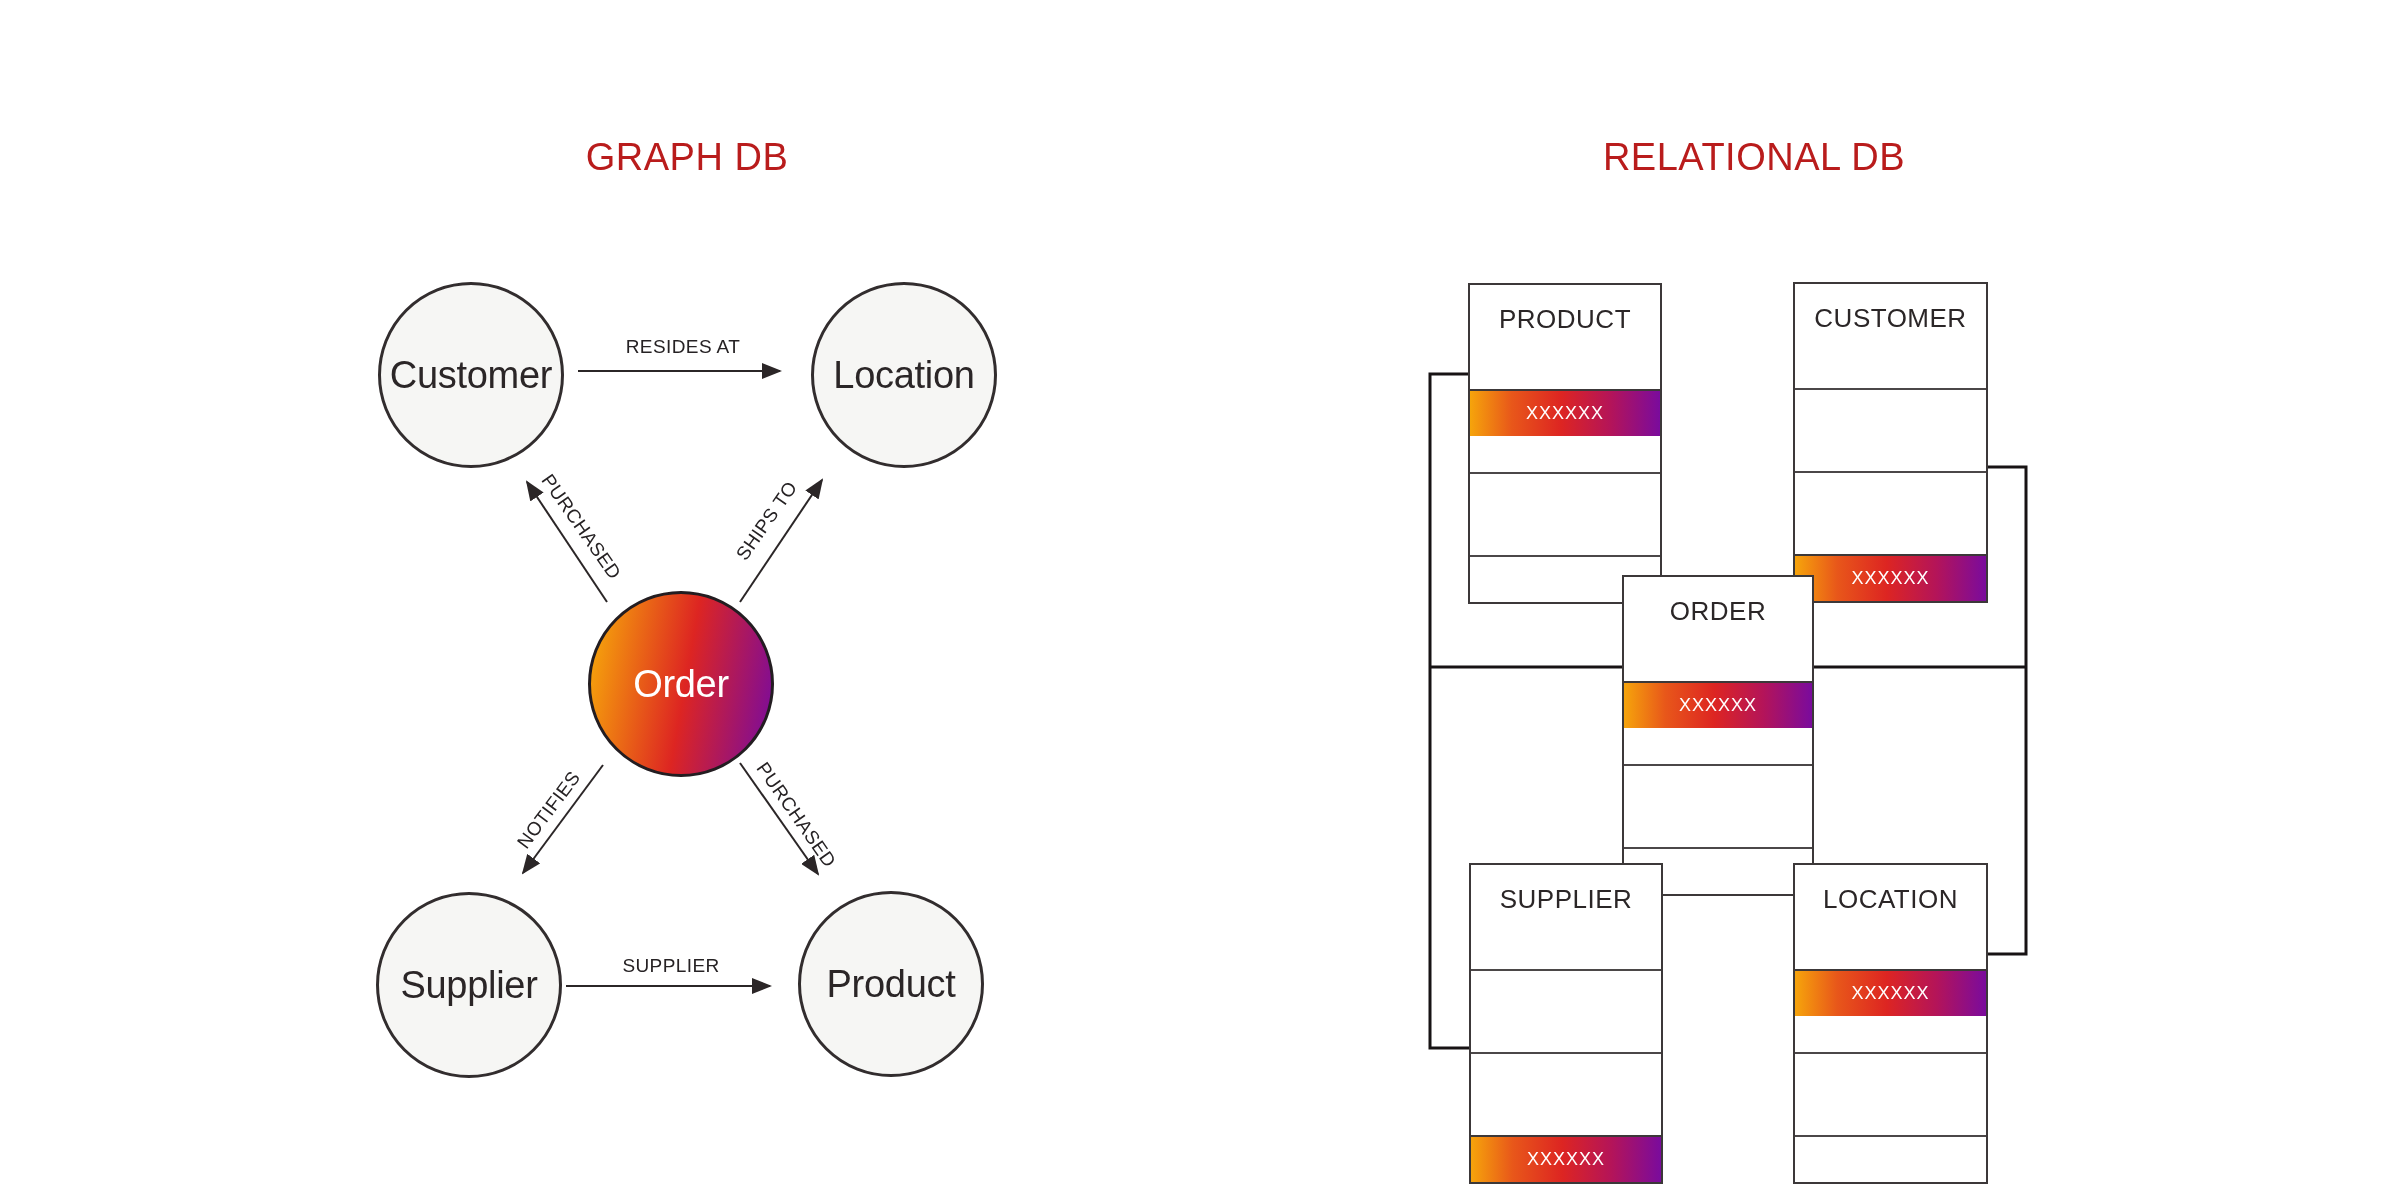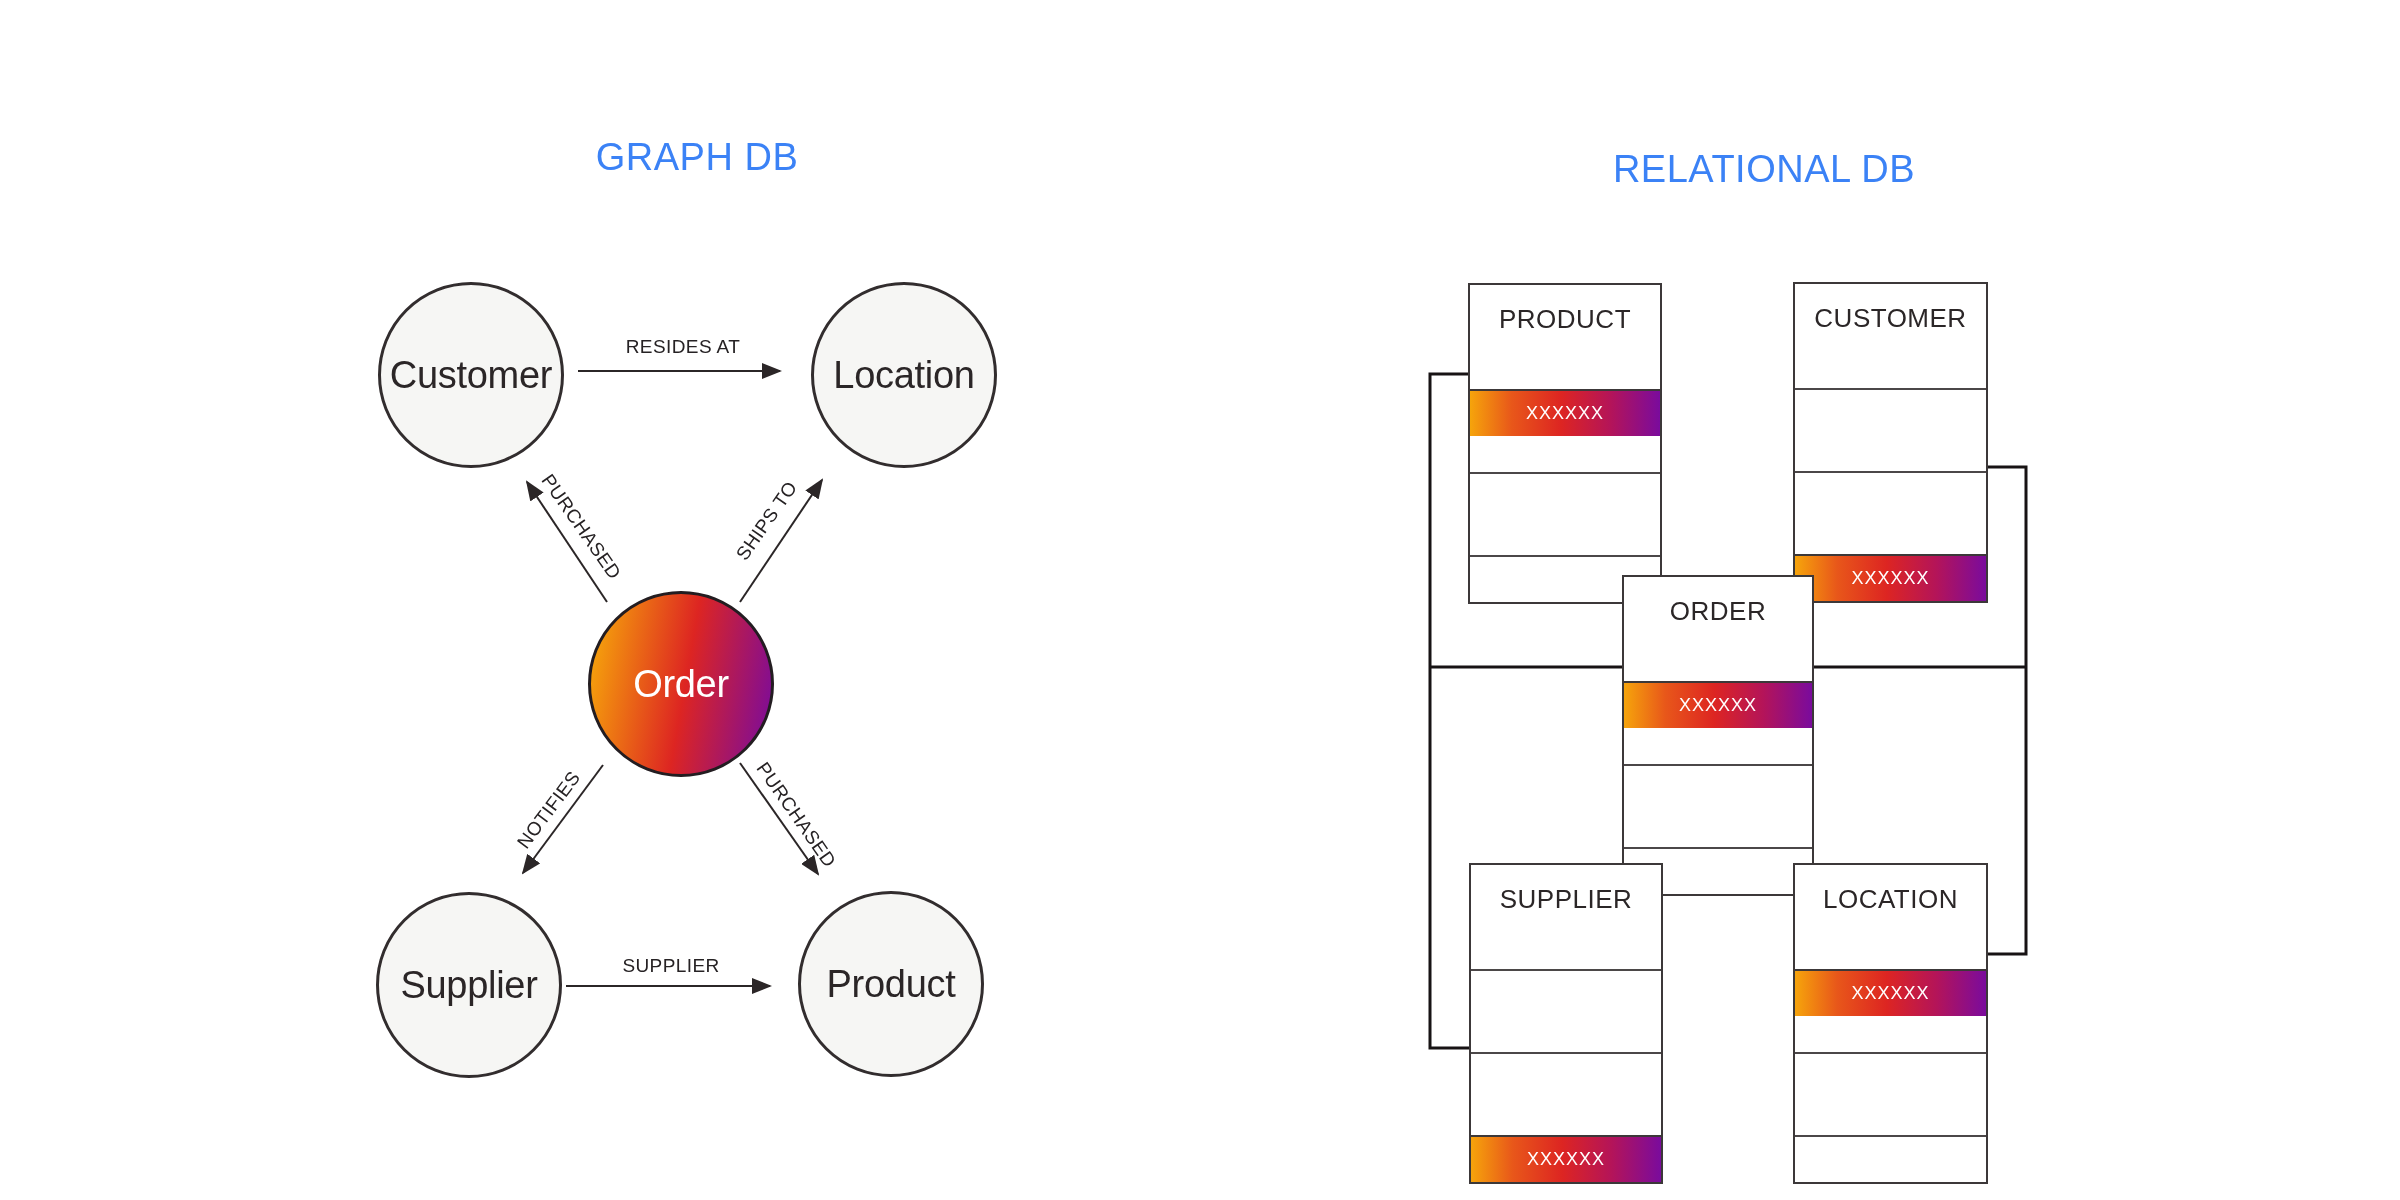--- a/index.html
+++ b/index.html
@@ -2,21 +2,21 @@
 <html style="--g1: #f6a40b; --g2: #dd2522; --g3: #7a0b9d; --fill: #f6f6f4; --text: #2b2627;"><head>
 <meta charset="utf-8">
 <style>
   html,body{margin:0;padding:0;background:#fff;}
   .canvas{
     position:relative;width:2400px;height:1200px;background:#ffffff;overflow:hidden;
     font-family:"Liberation Sans", sans-serif;color:var(--text,#2b2627);
   }
   .title{
     position:absolute;transform:translateX(-50%);font-size:38px;letter-spacing:.5px;
-    color:#3b82f6;white-space:nowrap;margin-left:10px;
+    color:#b91c1c;white-space:nowrap;
   }
   
   .node{
     position:absolute;width:180px;height:180px;border-radius:50%;
     background:var(--fill,#f6f6f4);border:3px solid #322d2e;
     display:flex;align-items:center;justify-content:center;
     font-size:38px;letter-spacing:-.3px;
   }
   .node.order{
     background:linear-gradient(100deg,var(--g1,#f6a40b) 4%,var(--g2,#dd2522) 52%,var(--g3,#7a0b9d) 98%);
@@ -43,21 +43,21 @@
     background:linear-gradient(90deg,var(--g1,#f6a40b) 0%,#e8571a 22%,var(--g2,#dd2522) 48%,#b41459 74%,var(--g3,#7a0b9d) 100%);
     color:#ffffff;font-size:18px;letter-spacing:1px;border-top-color:#3c3839;
   }
 </style>
 </head>
 <body>
 
 <div class="canvas">
 
   <div class="title" style="left:687px;top:136px;">GRAPH DB</div>
-  <div class="title" style="left:1754px;top:148px;">RELATIONAL DB</div>
+  <div class="title" style="left:1754px;top:136px;">RELATIONAL DB</div>
 
   <svg class="svg-layer" width="2400" height="1200" viewBox="0 0 2400 1200">
     <defs>
       <marker id="arrow" viewBox="0 0 10 8" refX="9" refY="4" markerWidth="10" markerHeight="8" orient="auto-start-reverse">
         <path d="M0,0 L10,4 L0,8 z" fill="#2b2627"></path>
       </marker>
     </defs>
 
     <g stroke="#2b2627" stroke-width="2" fill="none">
       <line x1="578" y1="371" x2="780" y2="371" marker-end="url(#arrow)"></line>

